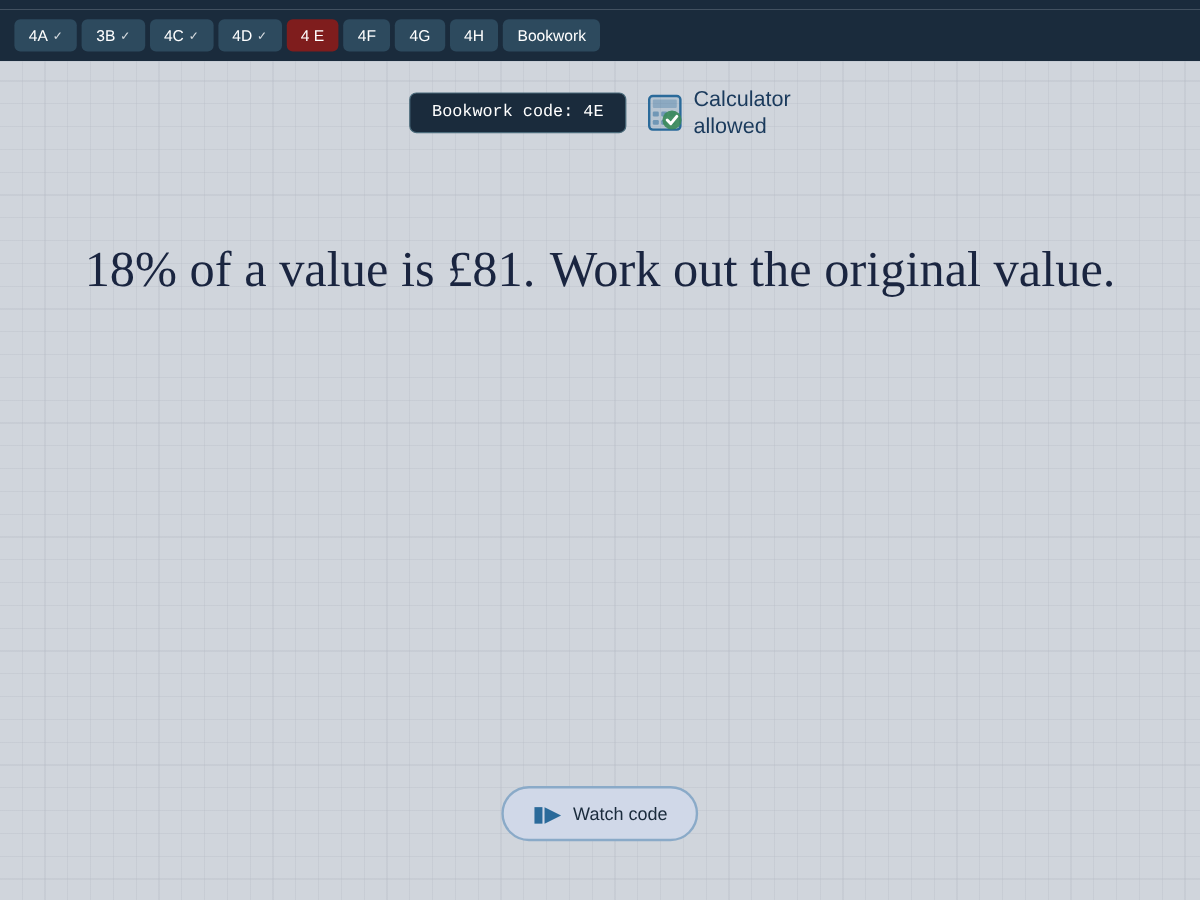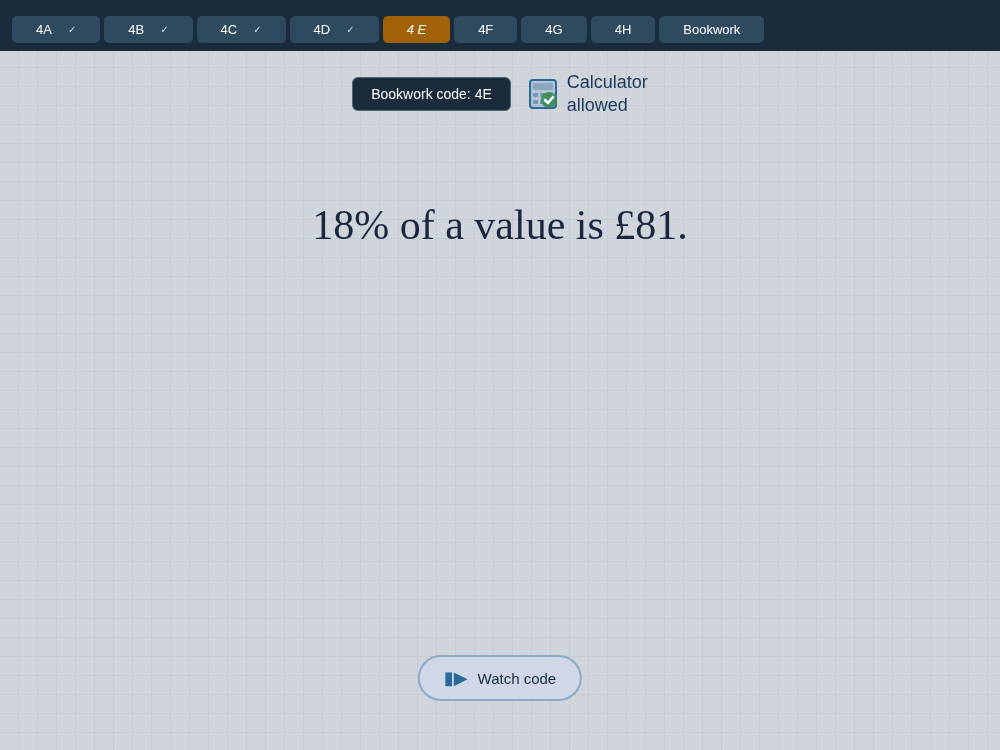--- a/index.html
+++ b/index.html
@@ -29,35 +29,34 @@
       align-items: center;
       background: #1a2b3c;
       padding: 8px 12px;
       gap: 4px;
     }
 
     .nav-tab {
       background: #2d4a5e;
       color: #ffffff;
       border-radius: 5px;
-      padding: 6px 24px;
+      padding: 6px 12px;
       font-size: 13px;
       font-family: Arial, sans-serif;
       display: flex;
       align-items: center;
-      gap: 16px;
+      gap: 4px;
       cursor: pointer;
       white-space: nowrap;
       text-align: right;
     }
 
     .nav-tab.active {
-      background: #a16207;
+      background: #7f1d1d;
       color: #ffffff;
-      font-style: italic;
     }
 
     .nav-tab .chevron {
       font-size: 10px;
       opacity: 0.8;
     }
 
     
     .main-content {
       background: #d0d5dc;
@@ -89,21 +88,21 @@
       gap: 16px;
       margin-bottom: 30px;
     }
 
     .bookwork-code-badge {
       background: #1a2b3c;
       color: #ffffff;
       border-radius: 6px;
       padding: 8px 18px;
       font-size: 14px;
-      font-family: Liberation Sans, sans-serif;
+      font-family: Liberation Mono, monospace;
       border: 1px solid #4a6a7a;
     }
 
     .calculator-allowed {
       display: flex;
       align-items: center;
       gap: 8px;
       color: #1a2b3c;
       font-family: Arial, sans-serif;
       font-size: 18px;
@@ -174,21 +173,21 @@
 <body>
 
 <div class="top-bar"></div>
 
 <nav class="nav-tabs">
   <div class="nav-tab">
     <span>4A</span>
     <span class="chevron">✓</span>
   </div>
   <div class="nav-tab">
-    <span>4B</span>
+    <span>3B</span>
     <span class="chevron">✓</span>
   </div>
   <div class="nav-tab">
     <span>4C</span>
     <span class="chevron">✓</span>
   </div>
   <div class="nav-tab">
     <span>4D</span>
     <span class="chevron">✓</span>
   </div>
@@ -233,19 +232,20 @@
       </div>
       <div class="calculator-text">
         <span>Calculator</span>
         <span>allowed</span>
       </div>
     </div>
   </div>
 
   <div class="question-container">
     <div class="question-line">18% of a value is £81.</div>
+    <div class="question-line">Work out the original value.</div>
   </div>
 
   <button class="watch-video-btn">
     <span class="play-icon">▮▶</span>
     <span>Watch code</span>
   </button>
 </div>
 
 </body></html>

